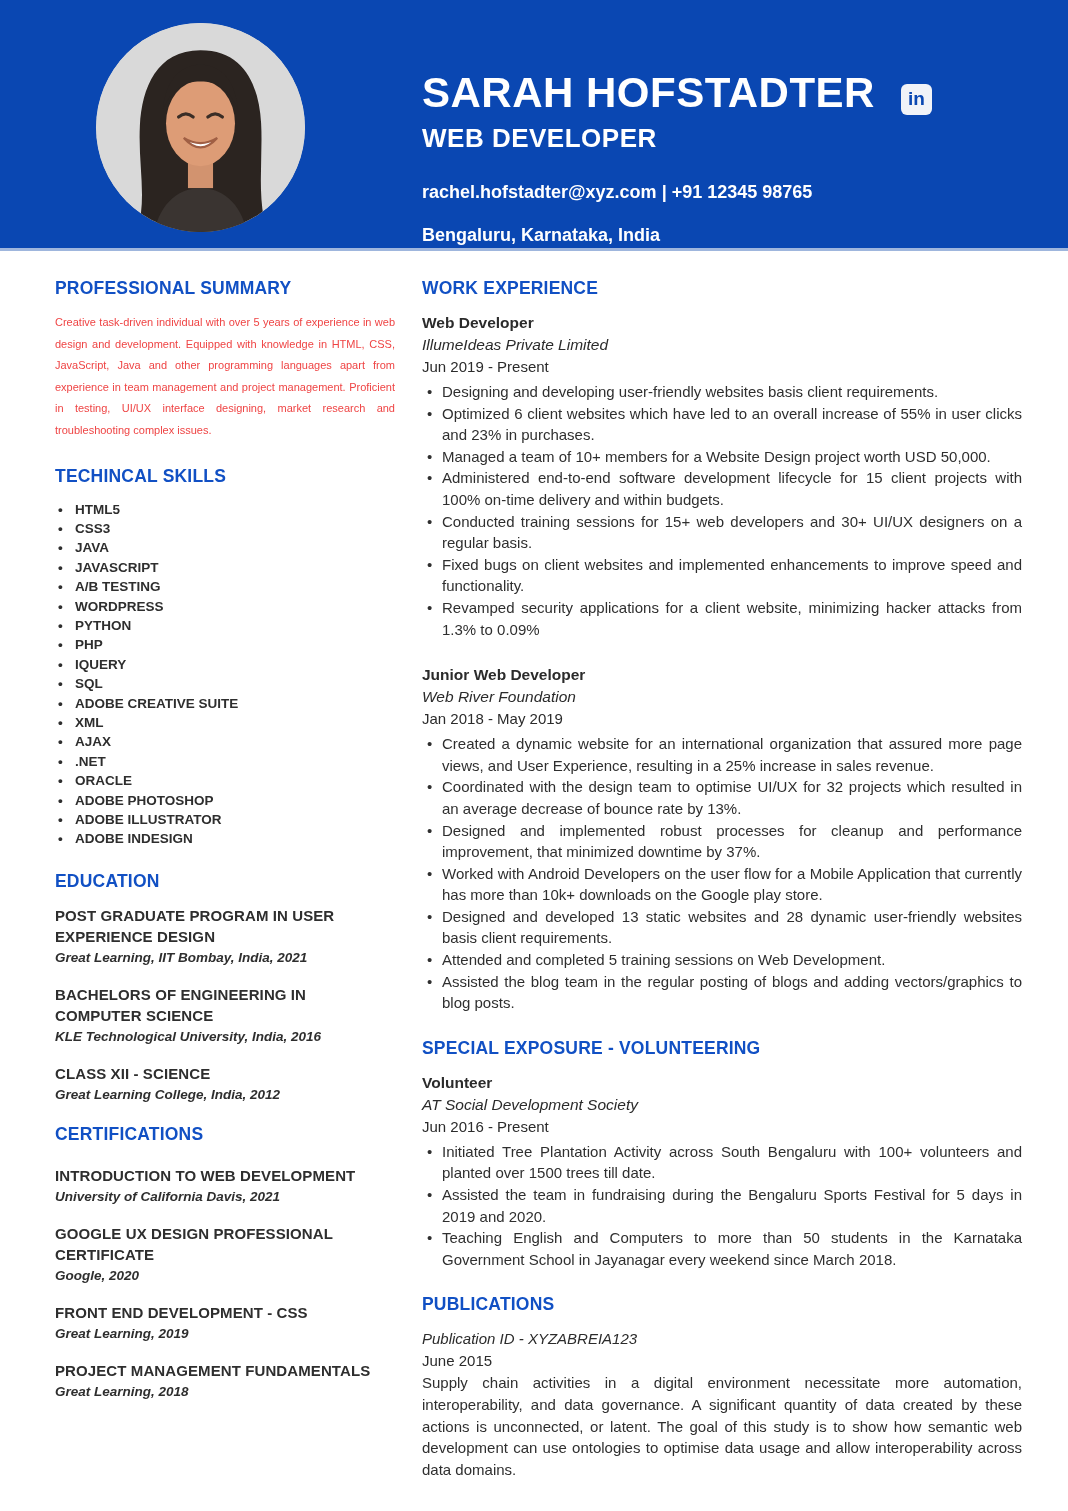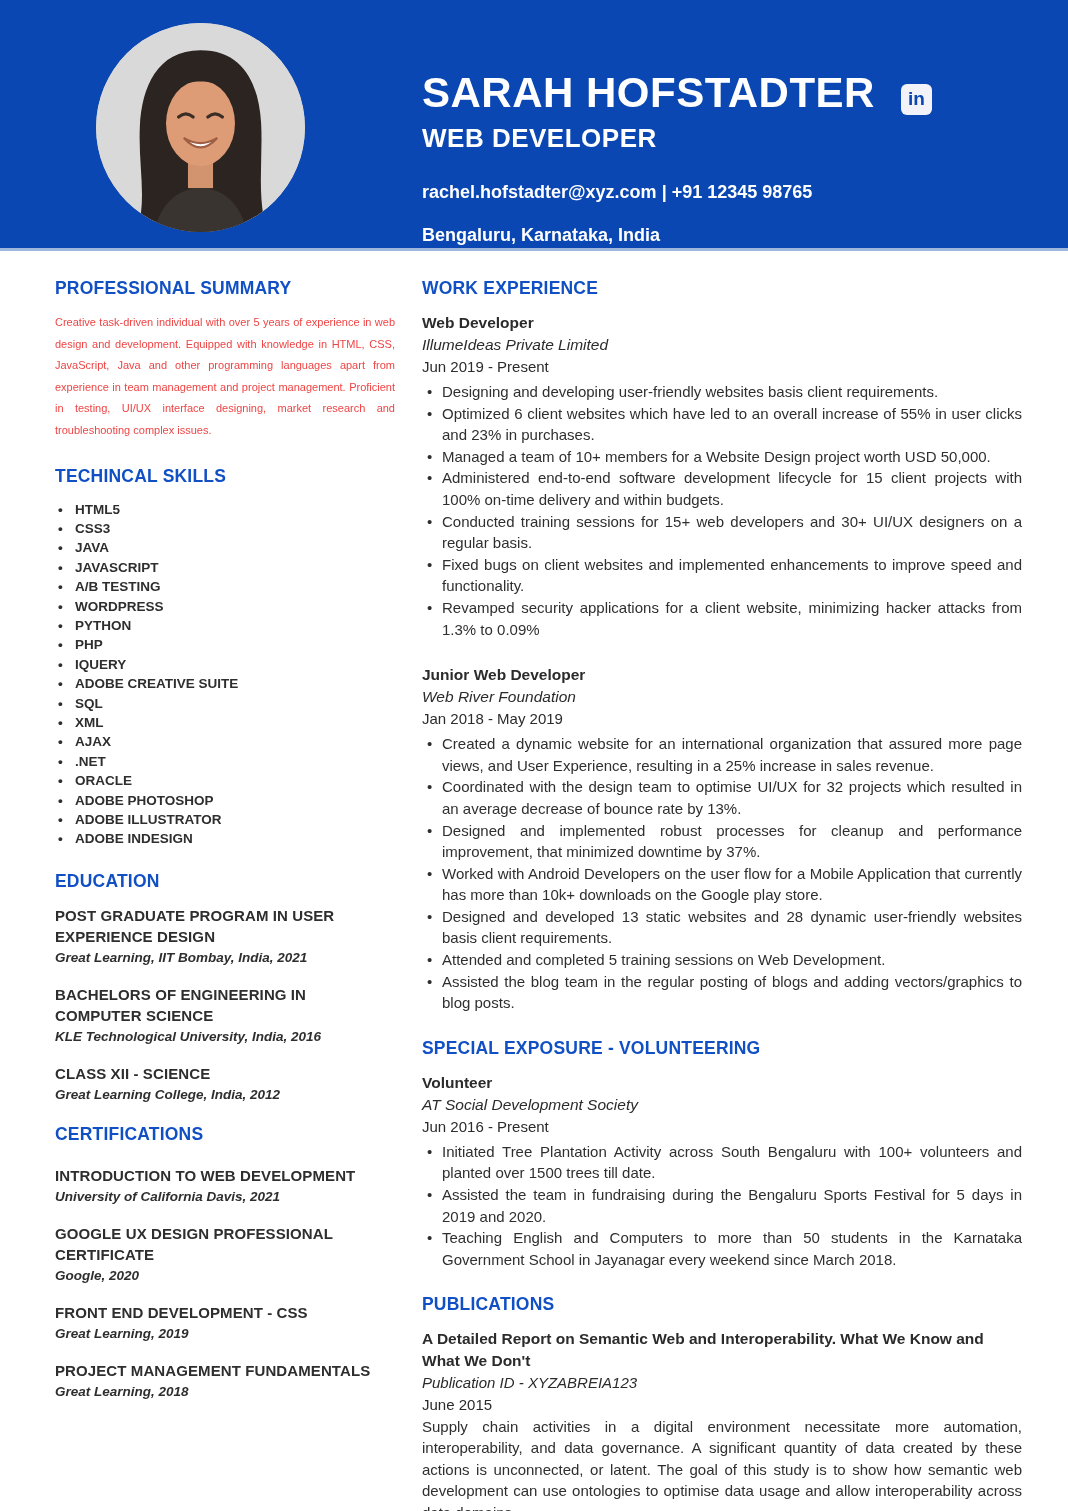--- a/index.html
+++ b/index.html
@@ -219,23 +219,23 @@
         <li>A/B TESTING</li>
 
         <li>WORDPRESS</li>
 
         <li>PYTHON</li>
 
         <li>PHP</li>
 
         <li>IQUERY</li>
 
+        <li>SQL</li>
+
         <li>ADOBE CREATIVE SUITE</li>
-
-        <li>SQL</li>
 
         <li>XML</li>
 
         <li>AJAX</li>
 
         <li>.NET</li>
 
         <li>ORACLE</li>
 
         <li>ADOBE PHOTOSHOP</li>
@@ -346,19 +346,18 @@
           <li>Initiated Tree Plantation Activity across South Bengaluru with 100+ volunteers and planted over 1500 trees till date.</li>
 
           <li>Assisted the team in fundraising during the Bengaluru Sports Festival for 5 days in 2019 and 2020.</li>
 
           <li>Teaching English and Computers to more than 50 students in the Karnataka Government School in Jayanagar every weekend since March 2018.</li>
         </ul>
     </div>
 
     <div class="section-heading" style="margin-top:4px;">PUBLICATIONS</div>
     <div>
-      <div class="pub-title">A Detailed Report on Semantic Web and Interoperability. What We Know and What We Don't</div>
       <div class="pub-id">Publication ID - XYZABREIA123</div>
       <div class="pub-date">June 2015</div>
       <p class="pub-abstract">Supply chain activities in a digital environment necessitate more automation, interoperability, and data governance. A significant quantity of data created by these actions is unconnected, or latent. The goal of this study is to show how semantic web development can use ontologies to optimise data usage and allow interoperability across data domains.</p>
     </div>
   </div>
 </div>
 
 </body></html>

